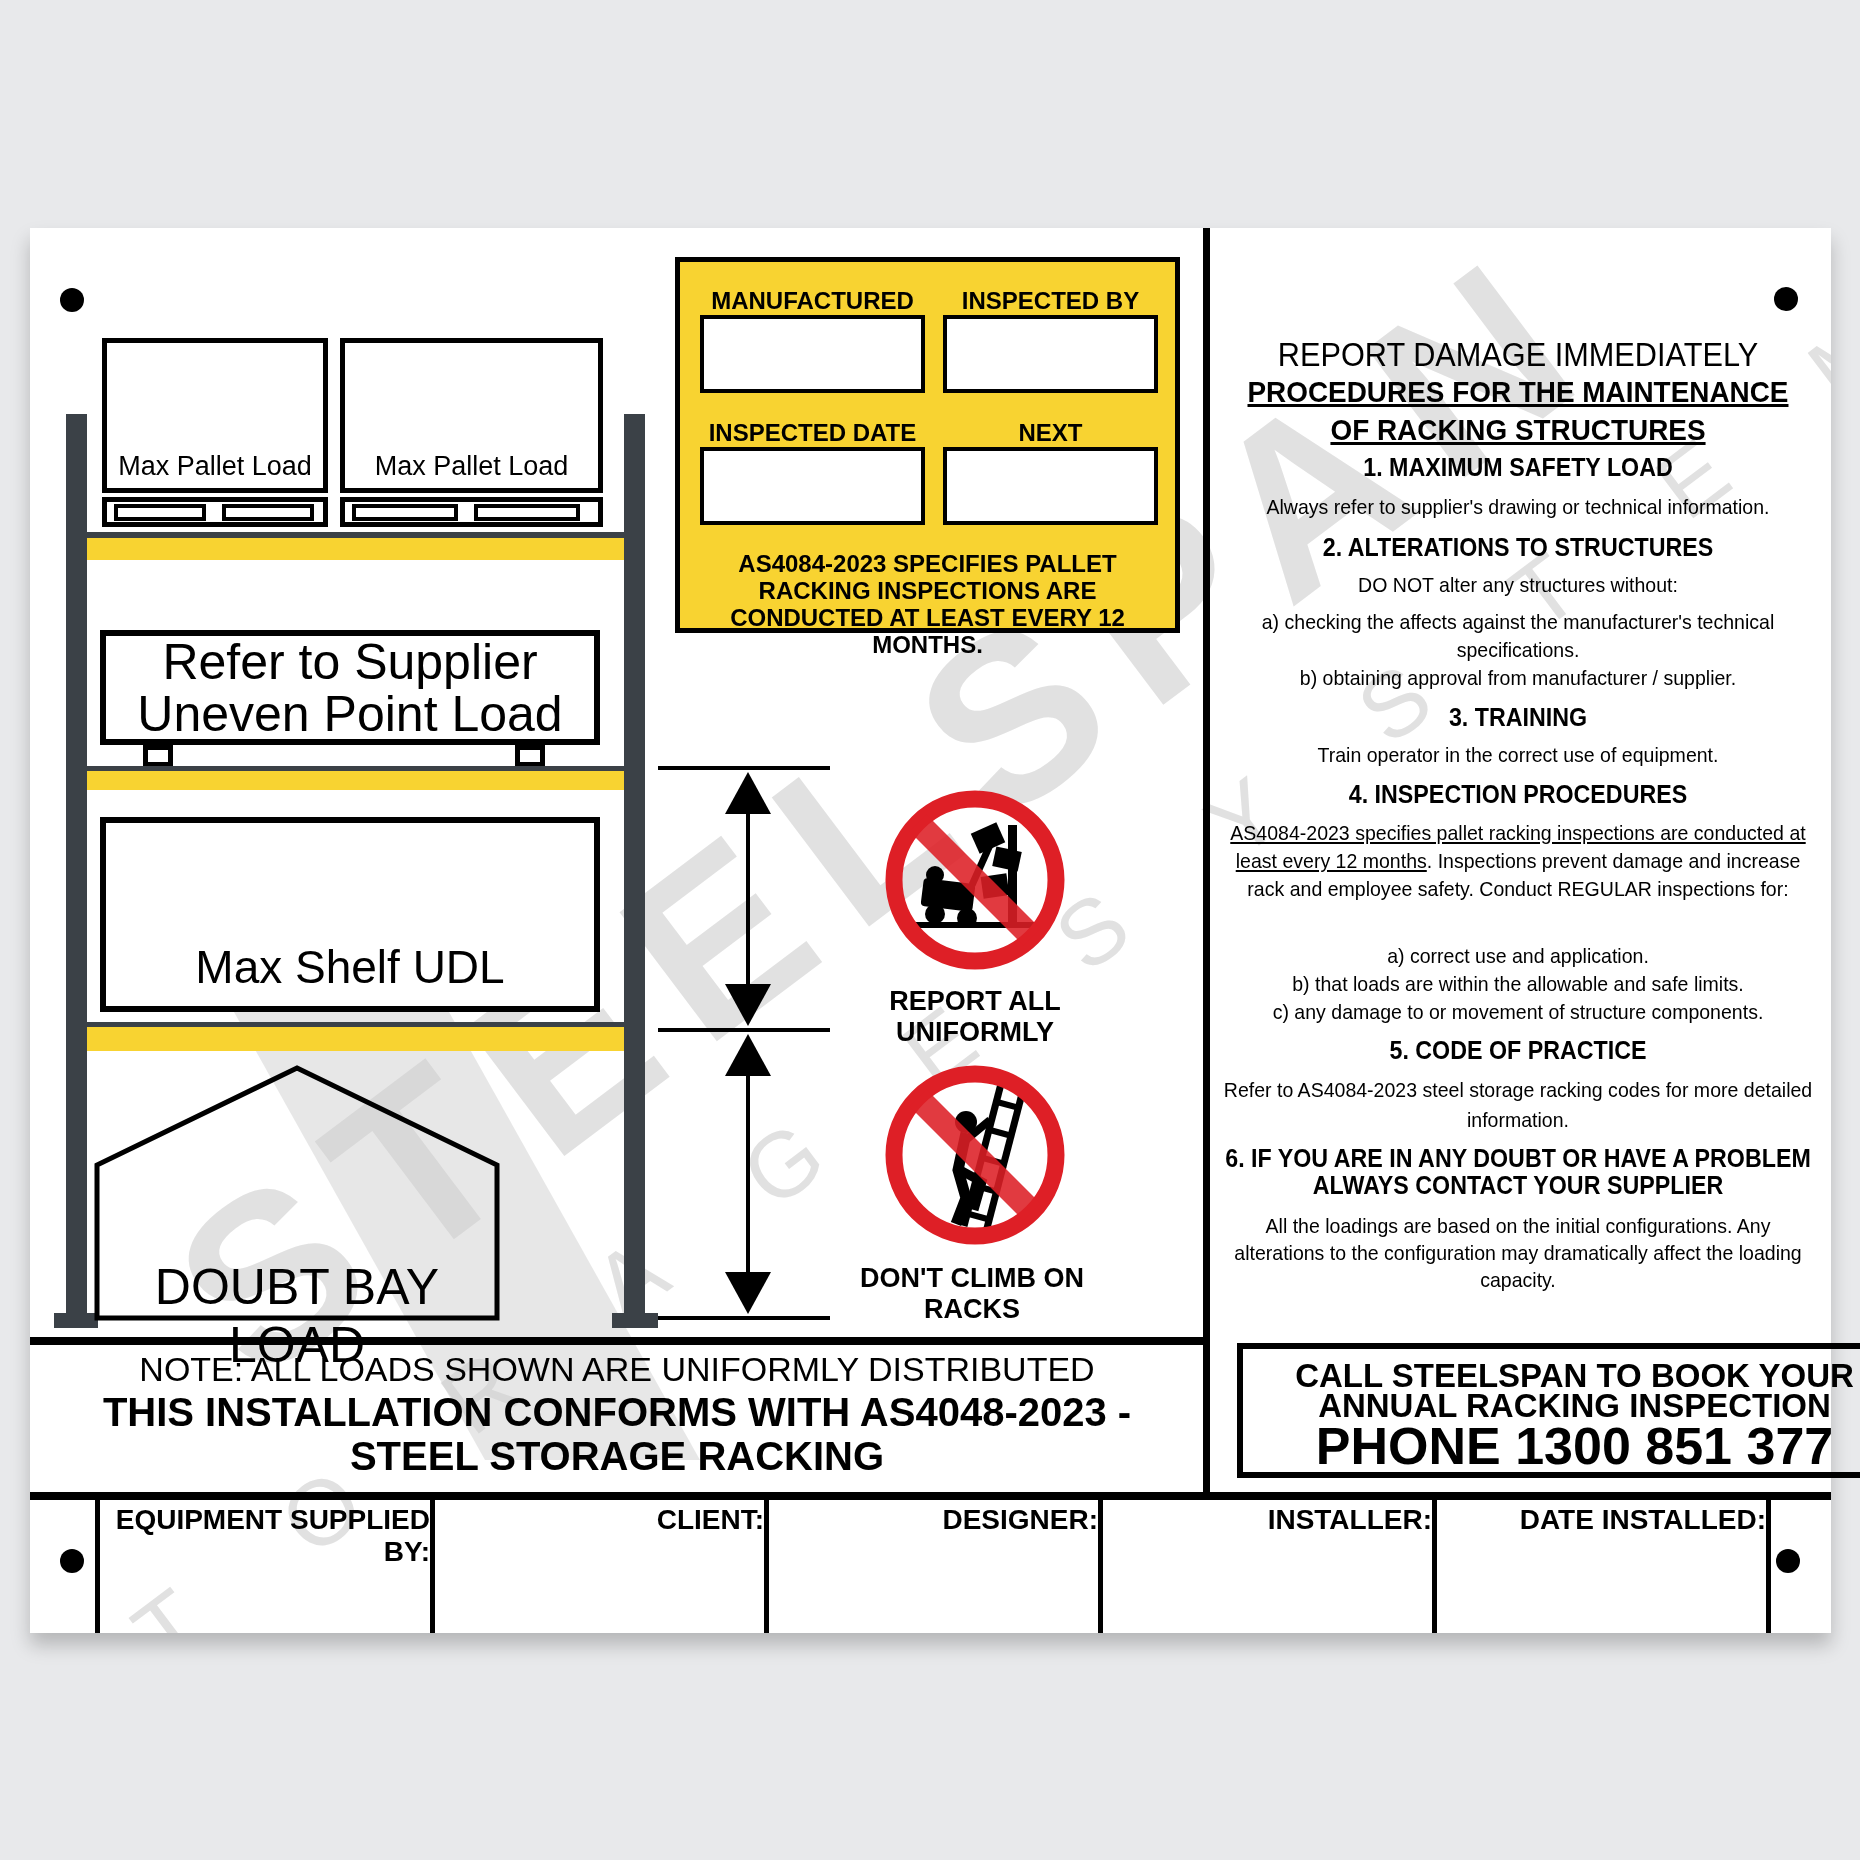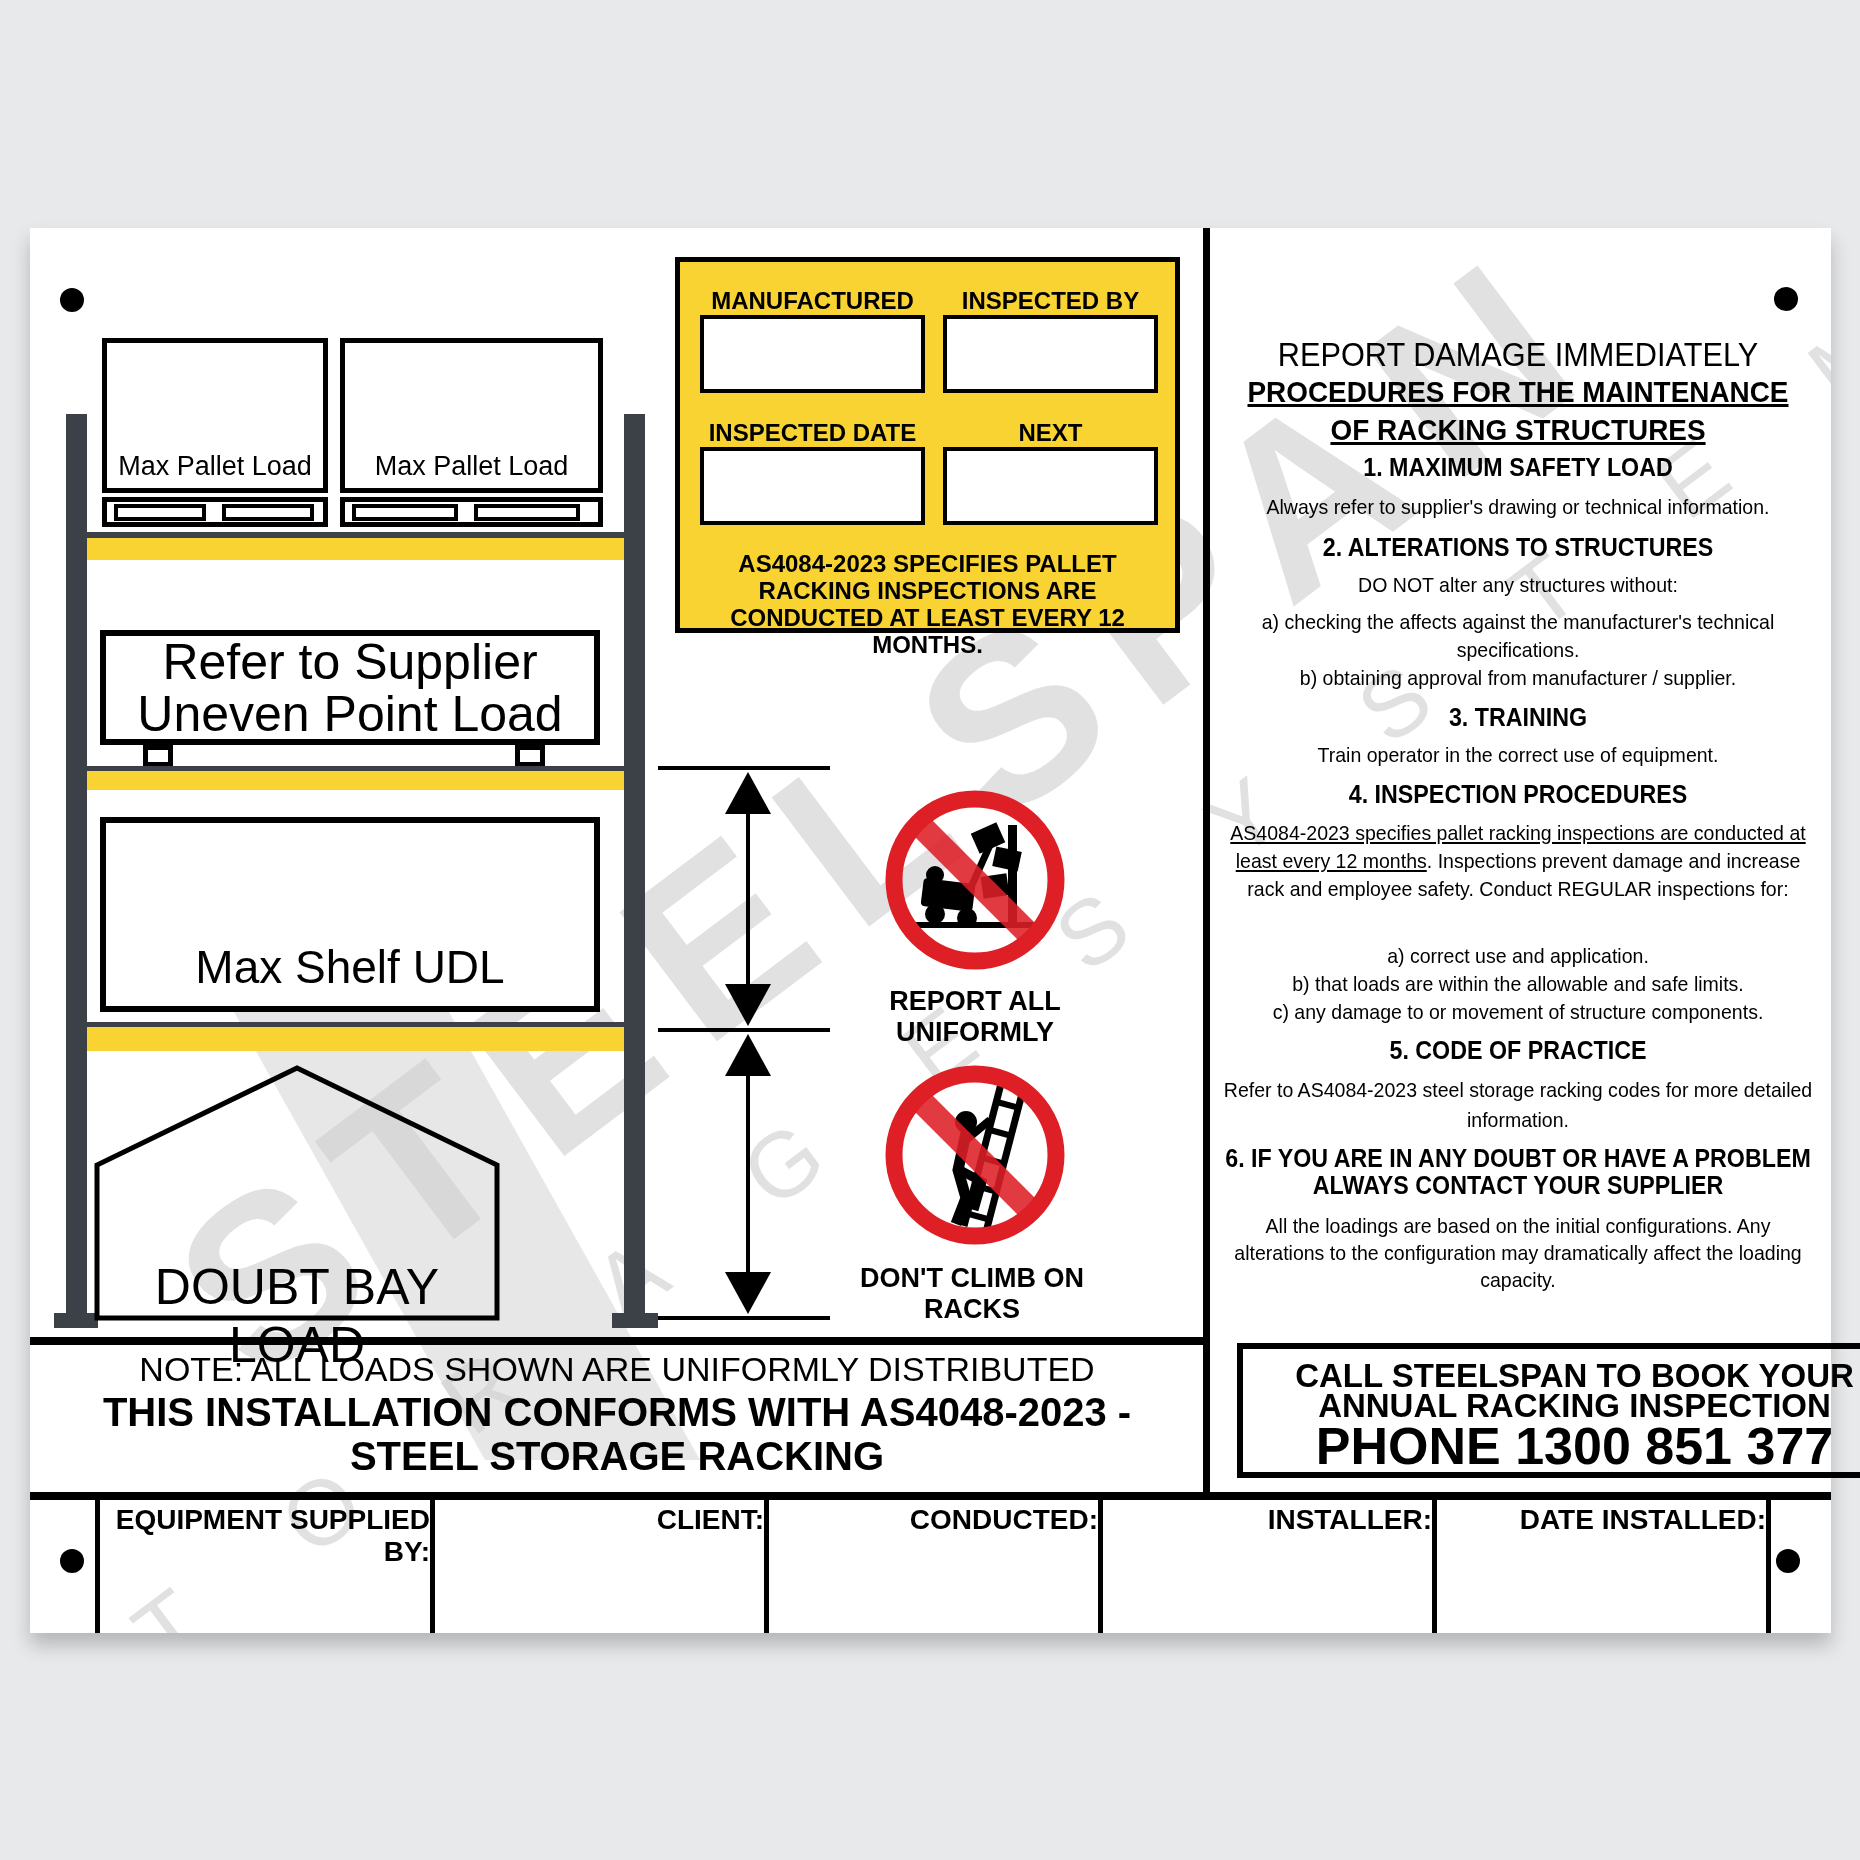--- a/index.html
+++ b/index.html
@@ -223,17 +223,17 @@
   <div class="abs table-top"></div>
   <div class="abs ft-line" style="left:95px;"></div>
   <div class="abs ft-line" style="left:430px;"></div>
   <div class="abs ft-line" style="left:764px;"></div>
   <div class="abs ft-line" style="left:1098px;"></div>
   <div class="abs ft-line" style="left:1432px;"></div>
   <div class="abs ft-line" style="left:1766px;"></div>
 
   <div class="abs ft-label" style="left:100px;width:330px;">EQUIPMENT SUPPLIED BY:</div>
   <div class="abs ft-label" style="left:435px;width:329px;">CLIENT:</div>
-  <div class="abs ft-label" style="left:769px;width:329px;">CONDUCTED:</div>
+  <div class="abs ft-label" style="left:769px;width:329px;">DESIGNER:</div>
   <div class="abs ft-label" style="left:1103px;width:329px;">INSTALLER:</div>
   <div class="abs ft-label" style="left:1437px;width:329px;">DATE INSTALLED:</div>
 
 </div>
 
 </body></html>

